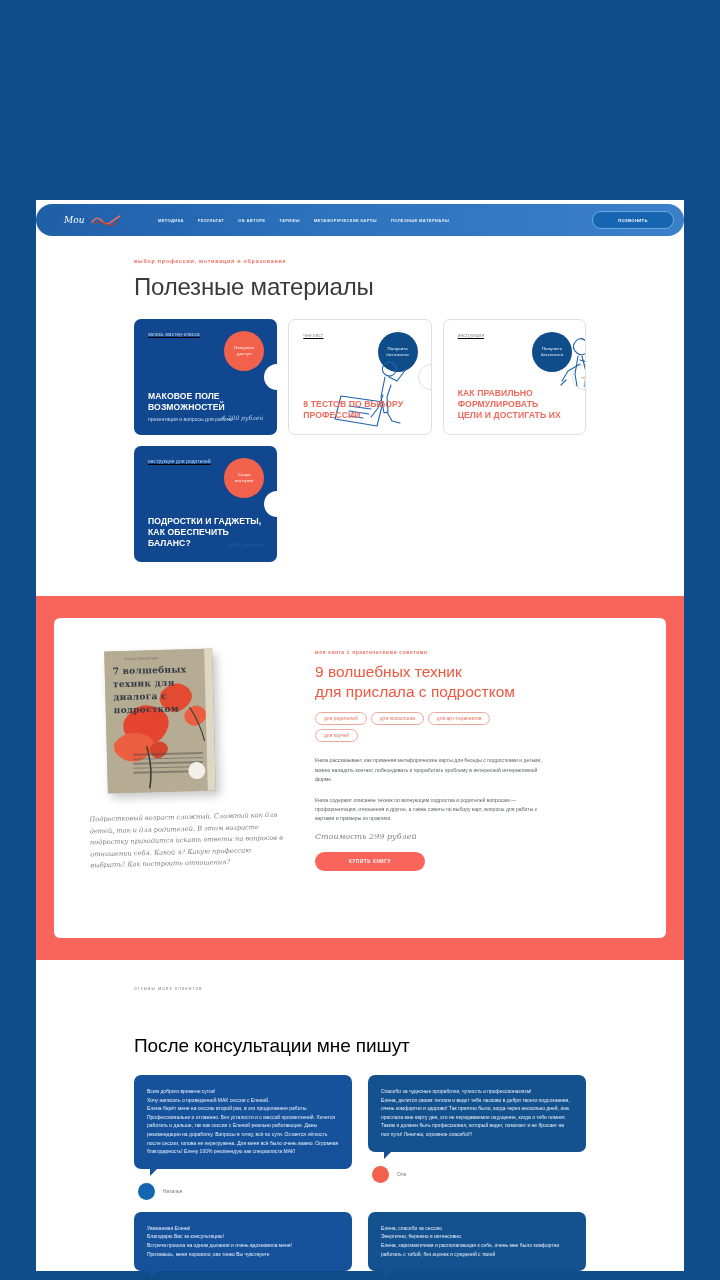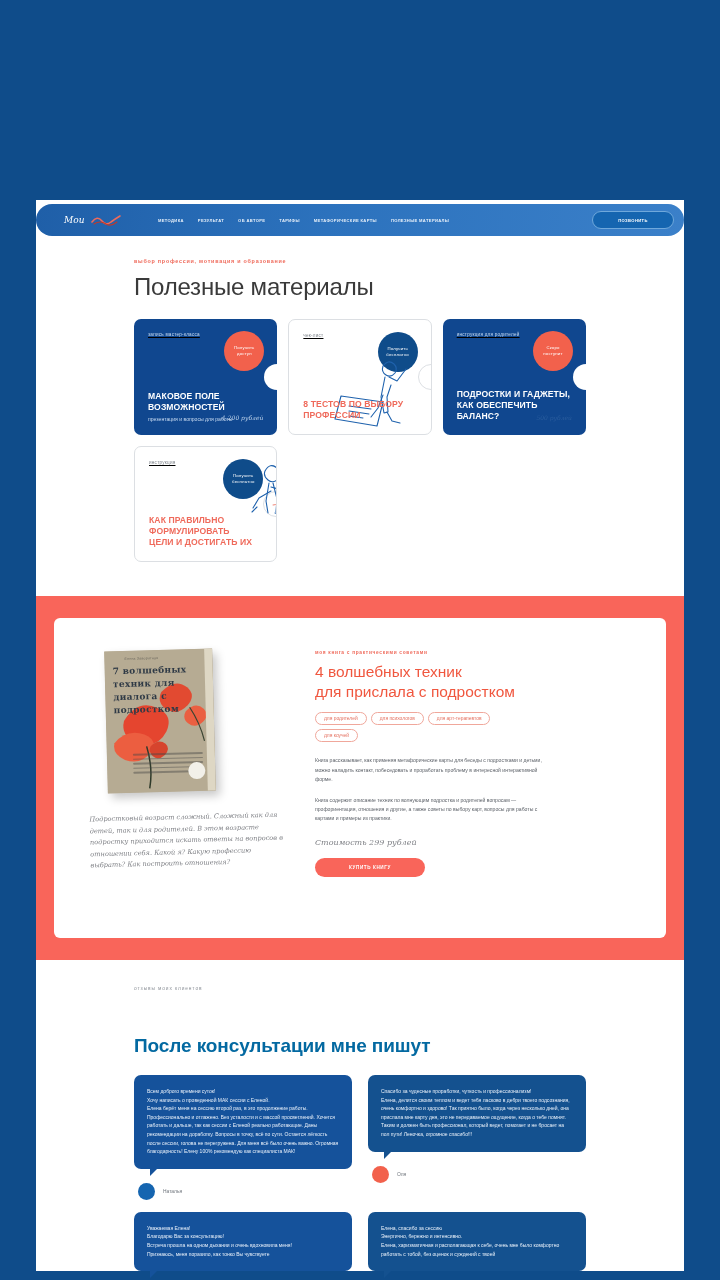--- a/index.html
+++ b/index.html
@@ -269,21 +269,21 @@
   }
   .book-para {
     margin-top: 14px;
     font-size: 5.1px;
     line-height: 1.85;
     color: #5c6168;
     width: 232px;
   }
   .book-para + .book-para { margin-top: 11px; }
   .book-price {
-    margin-top: 14px;
+    margin-top: 8px;
     font-family: "DejaVu Serif", serif;
     font-style: italic;
     font-size: 8px;
     color: #7d7f84;
   }
   .buy-btn {
     margin-top: 11px;
     width: 110px; height: 19px;
     border-radius: 10px;
     background: #f9655a;
@@ -297,23 +297,23 @@
 
   
   .reviews { padding: 26px 98px 0 98px; background: #fff; }
   .rev-eyebrow {
     color: #8d9299;
     font-size: 4.8px;
     letter-spacing: 0.9px;
     margin-bottom: 9px;
   }
   .rev-h2 {
-    color: #0369a1;
+    color: #000000;
     font-size: 19px;
-    font-weight: 700;
+    font-weight: 400;
     letter-spacing: -0.1px;
     margin-top: 44px;
   }
   .rev-grid {
     margin-top: 18px;
     display: grid;
     grid-template-columns: 1fr 1fr;
     gap: 12px 16px;
   }
   .bubble-wrap { position: relative; }
@@ -410,34 +410,20 @@
             <path d="M68 27 l8 4 l9 -12"></path>
             <path d="M62 45 l-5 13 l-7 9"></path>
             <path d="M66 62 l5 9 l8 2"></path>
             <path d="M20 46 l42 6 l-6 24 l-42 -7 z"></path>
             <path d="M28 56 l22 3 M28 61 l20 3 M28 66 l14 2"></path>
           </g>
         </svg>
         <div class="card-bottom">
           <div class="card-title" style="white-space: pre-line;">8 ТЕСТОВ ПО ВЫБОРУ
 ПРОФЕССИИ</div>
-        </div>
-      </div>
-
-      <div class="card blue">
-        <div class="card-kicker">инструкция для родителей</div>
-        <div class="badge coral">
-          <span style="white-space: pre-line;">Скоро
-поступит</span>
-        </div>
-        <div class="notch"></div>
-        <div class="card-bottom">
-          <div class="card-title" style="white-space: pre-line;">ПОДРОСТКИ И ГАДЖЕТЫ,
-КАК ОБЕСПЕЧИТЬ БАЛАНС?</div>
-          <div class="card-price muted">500 рублей</div>
         </div>
       </div>
 
       <div class="card white">
         <div class="card-kicker">инструкция</div>
         <div class="badge blue">
           <span style="white-space: pre-line;">Получить
 бесплатно</span>
         </div>
         <div class="notch"></div>
@@ -454,20 +440,34 @@
             <circle cx="94" cy="22" r="11"></circle>
             <circle cx="94" cy="22" r="6"></circle>
           </g>
           <g stroke="#1f62ad" stroke-width="1.1" fill="none">
             <path d="M86 10 q10 12 0 24"></path>
           </g>
         </svg>
         <div class="card-bottom">
           <div class="card-title" style="white-space: pre-line;">КАК ПРАВИЛЬНО ФОРМУЛИРОВАТЬ
 ЦЕЛИ И ДОСТИГАТЬ ИХ</div>
+        </div>
+      </div>
+
+      <div class="card blue">
+        <div class="card-kicker">инструкция для родителей</div>
+        <div class="badge coral">
+          <span style="white-space: pre-line;">Скоро
+поступит</span>
+        </div>
+        <div class="notch"></div>
+        <div class="card-bottom">
+          <div class="card-title" style="white-space: pre-line;">ПОДРОСТКИ И ГАДЖЕТЫ,
+КАК ОБЕСПЕЧИТЬ БАЛАНС?</div>
+          <div class="card-price muted">500 рублей</div>
         </div>
       </div>
 
     </div>
 
     <div class="band">
       <div class="book-panel">
 
         <div class="book-left">
           <div class="book-cover">
@@ -495,21 +495,21 @@
             </div>
             <div class="cover-badge"></div>
           </div>
 
           <div class="quote-hand">Подростковый возраст сложный. Сложный как для детей, так и для родителей. В этом возрасте подростку приходится искать ответы на вопросов в отношении себя. Какой я? Какую профессию выбрать? Как построить отношения?</div>
         </div>
 
         <div class="book-right">
           <div class="book-eyebrow">моя книга с практическими советами</div>
           <div class="book-title">
-            <div>4 волшебных техник</div>
+            <div>9 волшебных техник</div>
             <div>для прислала с подростком</div>
           </div>
 
           <div class="tags">
             <span class="tag">для родителей</span>
             <span class="tag">для психологов</span>
             <span class="tag">для арт-терапевтов</span>
             <span class="tag">для коучей</span>
           </div>
 

